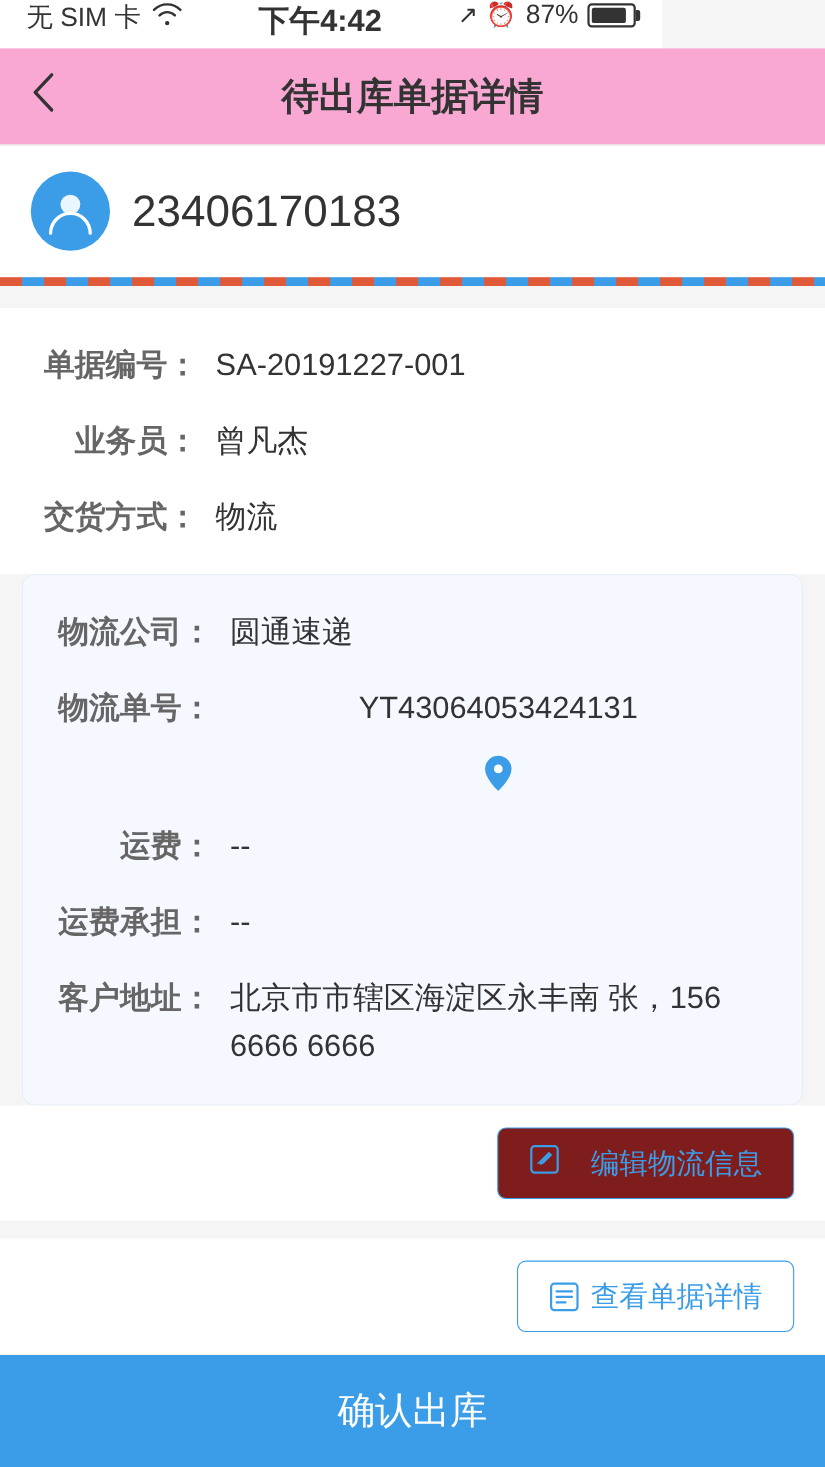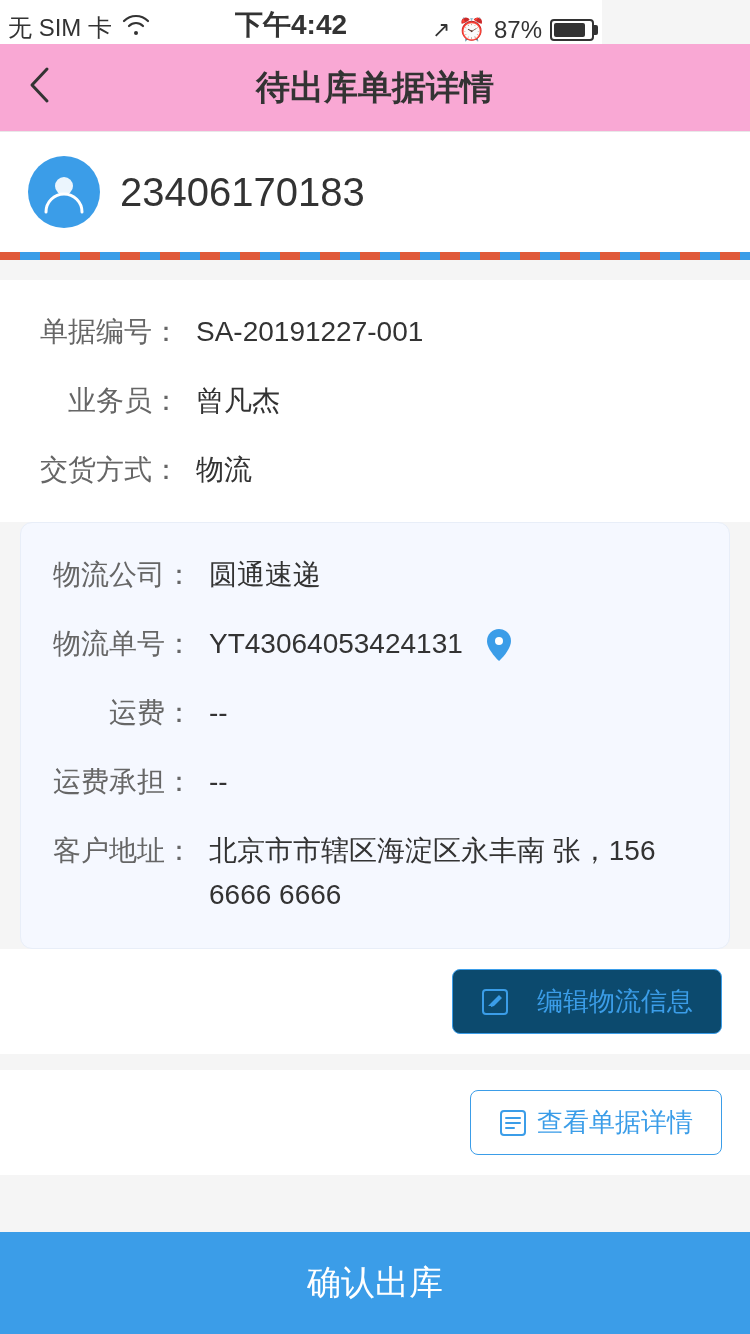--- a/index.html
+++ b/index.html
@@ -12,23 +12,23 @@
       color: #333;
       font-size: 28px;
     }
 
     
     .status-bar {
       width: 602px;
       height: 44px;
       background: #fff;
       display: flex;
-      align-items: flex-end;
+      align-items: flex-start;
       justify-content: space-between;
-      padding: 0 8px;
+      padding: 0 24px;
       font-size: 24px;
       font-weight: 500;
     }
     .status-left {
       display: flex;
       align-items: center;
       gap: 10px;
     }
     .status-center {
       font-size: 28px;
@@ -144,31 +144,33 @@
     }
     .info-row:last-child {
       margin-bottom: 0;
     }
     .info-label {
       color: #666;
       font-size: 28px;
       min-width: 140px;
       text-align: right;
       flex-shrink: 0;
+      font-weight: bold;
     }
     .info-value {
       color: #333;
       font-size: 28px;
       margin-left: 16px;
       flex: 1;
     }
     .info-value.with-icon {
       display: flex;
       align-items: center;
       gap: 16px;
+      flex-direction: column;
     }
     .location-icon {
       width: 40px;
       height: 40px;
       display: inline-flex;
       align-items: center;
       justify-content: center;
     }
 
     
@@ -182,26 +184,26 @@
     
     .edit-btn {
       display: flex;
       justify-content: flex-end;
       padding: 20px 28px;
       background: #fff;
     }
     .btn-edit-logistics {
       border: 1.5px solid #3b9de8;
       color: #3b9de8;
-      background: #0c4a6e;
+      background: #7f1d1d;
       border-radius: 8px;
       padding: 14px 28px;
       font-size: 26px;
       display: flex;
-      align-items: center;
+      align-items: flex-start;
       gap: 28px;
       cursor: pointer;
     }
 
     
     .section-divider {
       height: 16px;
       background: #f5f5f5;
     }
 

